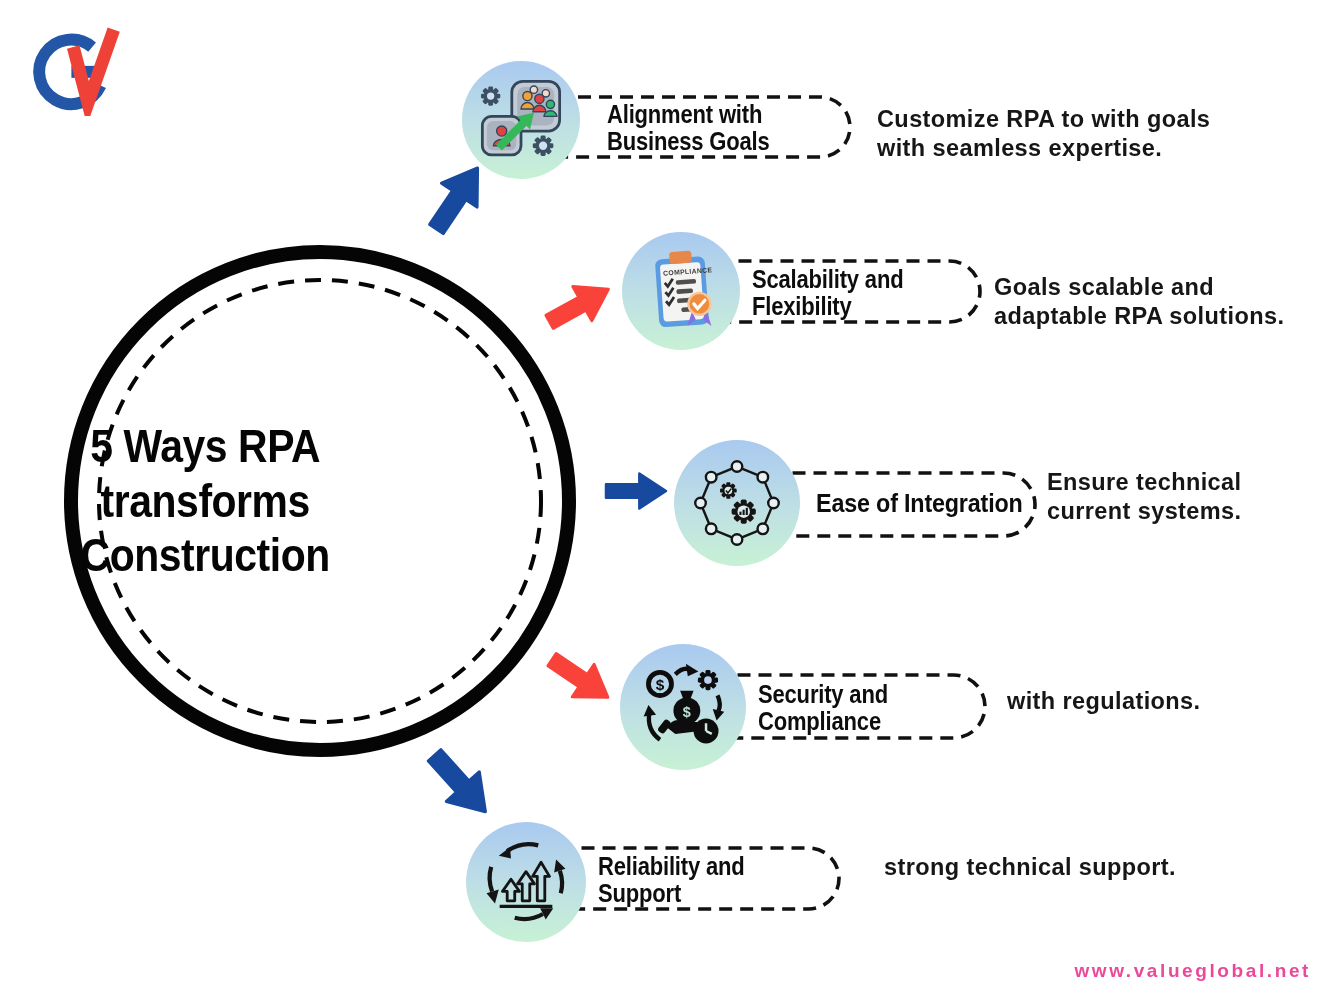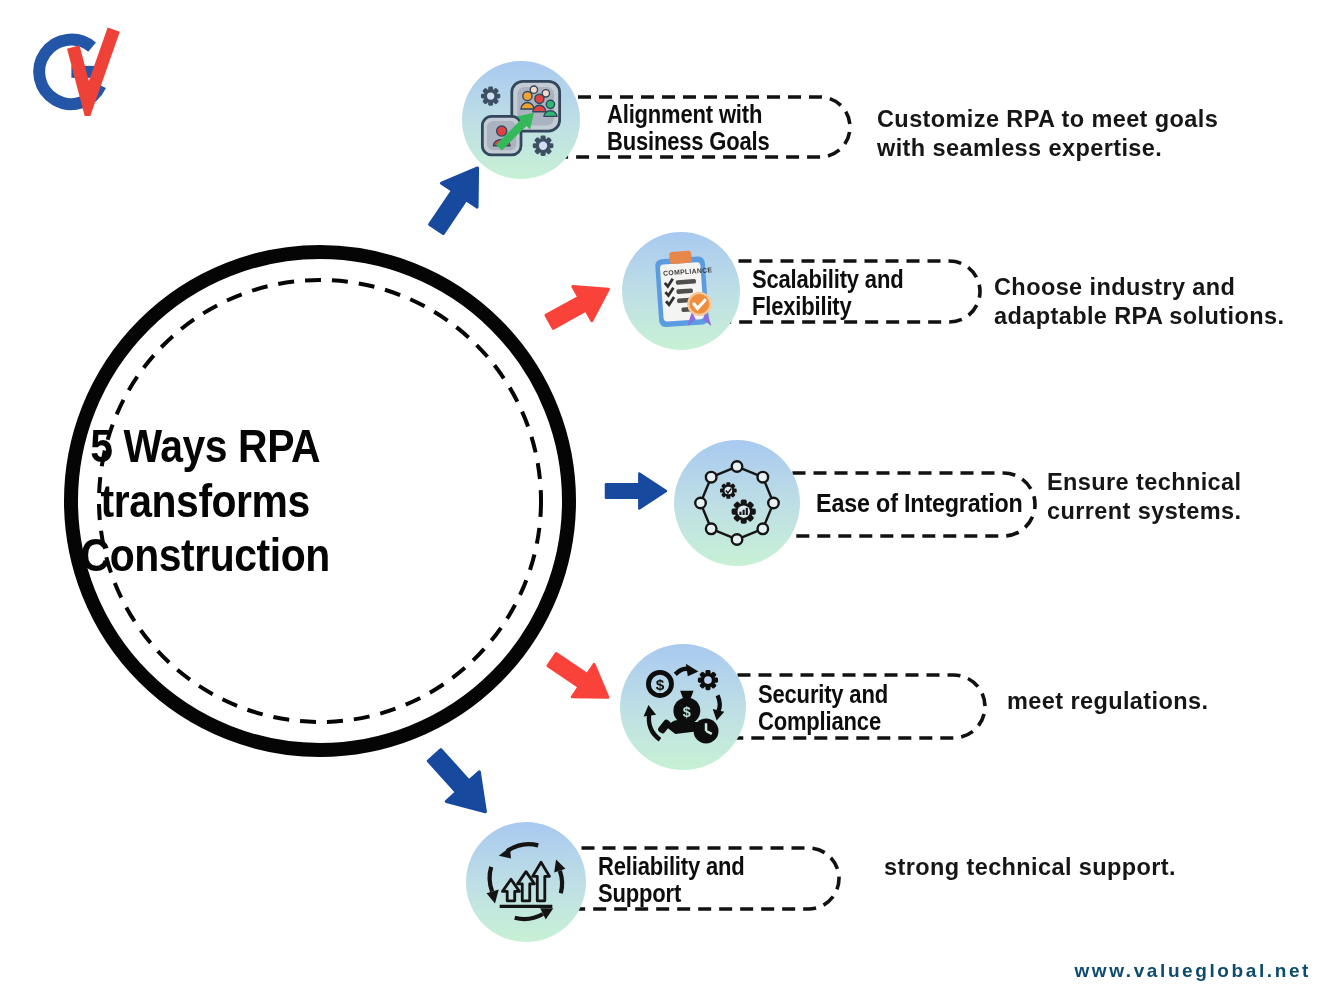--- a/index.html
+++ b/index.html
@@ -25,21 +25,21 @@
   
   .arrow{position:absolute;z-index:1;}
   
   .center-wrap{position:absolute;left:62px;top:243px;width:516px;height:516px;}
   .center-title{position:absolute;left:0;top:0;width:100%;height:100%;display:flex;
         align-items:center;justify-content:flex-start;text-align:center;}
   .center-title .inner{transform:scaleX(0.87);font-weight:bold;font-size:47px;line-height:1.16;
         letter-spacing:-0.5px;color:#050505;}
   .center-title .inner span{display:block;}
   .footer{position:absolute;right:22px;bottom:18px;font-weight:bold;font-size:19px;
-        letter-spacing:2.6px;color:#0c4a6e;z-index:5;}
+        letter-spacing:2.6px;color:#ec4899;z-index:5;}
   svg{display:block;}
 </style>
 </head>
 <body>
 
 <div class="canvas">
 
   <svg width="0" height="0" style="position:absolute" aria-hidden="true">
     <defs>
       <g id="gear8">
@@ -107,21 +107,21 @@
       <path d="M75,46 a7,6 0 0 1 14,0 z" fill="#2eb873" stroke="#32465c" stroke-width="1.5"></path>
       <rect x="8" y="46" width="42" height="42" rx="10" fill="#c3cbd4" stroke="#32465c" stroke-width="3"></rect>
       <rect x="13" y="51" width="32" height="32" rx="7" fill="#aab3bf"></rect>
       <circle cx="29" cy="62" r="5.5" fill="#e04343" stroke="#32465c" stroke-width="1.5"></circle>
       <path d="M20,78 a9,7 0 0 1 18,0 z" fill="#e04343" stroke="#32465c" stroke-width="1.5"></path>
       <path d="M26,80 L53,53" stroke="#35b859" stroke-width="9"></path>
       <polygon points="64,42 59.8,60.4 45.6,46.2" fill="#35b859"></polygon>
     </svg>
   </div>
   <div class="desc" style="left:877px;top:105px">
-    <span>Customize RPA to meet goals</span>
+    <span>Customize RPA to with goals</span>
     <span>with seamless expertise.</span>
   </div>
 
   <div class="arrow" style="left:543px;top:283px;transform:rotate(-29deg)">
     <svg width="72" height="45" viewBox="0 0 76 48">
         <use href="#fat-arrow" fill="#f9423a" stroke="#f9423a"></use>
       </svg>
   </div>
   <svg class="pill" style="left:664px;top:259px" width="318" height="65" viewBox="0 0 318 65">
     <rect x="2" y="2" width="314" height="61" rx="30.5" fill="#ffffff" stroke="#111111" stroke-width="3.6" stroke-dasharray="13 8"></rect>
@@ -145,21 +145,21 @@
         <rect x="45" y="58" width="24" height="5" rx="2" fill="#4f4f4f"></rect>
         <rect x="49" y="68" width="22" height="5" rx="2" fill="#4f4f4f"></rect>
       </g>
       <path d="M62,72 l-5,16 9,-7 z" fill="#8b6fe0"></path>
       <path d="M78,72 l5,16 -9,-7 z" fill="#8b6fe0"></path>
       <circle cx="70" cy="64" r="12" fill="#ee8d3c" stroke="#f6c79a" stroke-width="2.5"></circle>
       <path d="M64,64 l4,5 8,-9" stroke="#ffffff" stroke-width="3.5" fill="none" stroke-linecap="round"></path>
     </svg>
   </div>
   <div class="desc" style="left:994px;top:273px">
-    <span>Choose industry and</span>
+    <span>Goals scalable and</span>
     <span>adaptable RPA solutions.</span>
   </div>
 
   <div class="arrow" style="left:604px;top:471px">
     <svg width="64" height="40" viewBox="0 0 76 48">
         <use href="#fat-arrow" fill="#17499e" stroke="#17499e"></use>
       </svg>
   </div>
   <svg class="pill" style="left:717px;top:471px" width="320" height="67" viewBox="0 0 320 67">
     <rect x="2" y="2" width="316" height="63" rx="31.5" fill="#ffffff" stroke="#111111" stroke-width="3.6" stroke-dasharray="13 8"></rect>
@@ -222,21 +222,21 @@
       <path d="M47,33 h14 l-3,8 h-8 z" fill="#0d0d0d"></path>
       <circle cx="54" cy="54" r="14" fill="#0d0d0d"></circle>
       <text x="54" y="60" font-size="15" font-weight="bold" fill="#bfe0d8" text-anchor="middle" font-family="Liberation Sans, sans-serif">$</text>
       <path d="M34,72 Q38,62 48,64 L66,66 Q74,68 76,74 L42,78 Z" fill="#0d0d0d"></path>
       <rect x="27" y="63" width="8" height="15" rx="3" transform="rotate(38 31 70)" fill="#0d0d0d"></rect>
       <circle cx="74" cy="75" r="13" fill="#0d0d0d"></circle>
       <path d="M74,75 L74,67 M74,75 L80,78" stroke="#cfe9dc" stroke-width="2.6" fill="none"></path>
     </svg>
   </div>
   <div class="desc" style="left:1007px;top:687px">
-    <span>meet regulations.</span>
+    <span>with regulations.</span>
   </div>
 
   <div class="arrow" style="left:420px;top:758px;transform:rotate(48deg)">
     <svg width="80" height="51" viewBox="0 0 76 48">
         <use href="#fat-arrow" fill="#17499e" stroke="#17499e"></use>
       </svg>
   </div>
   <svg class="pill" style="left:507px;top:846px" width="334" height="65" viewBox="0 0 334 65">
     <rect x="2" y="2" width="330" height="61" rx="30.5" fill="#ffffff" stroke="#111111" stroke-width="3.6" stroke-dasharray="13 8"></rect>
   </svg>

